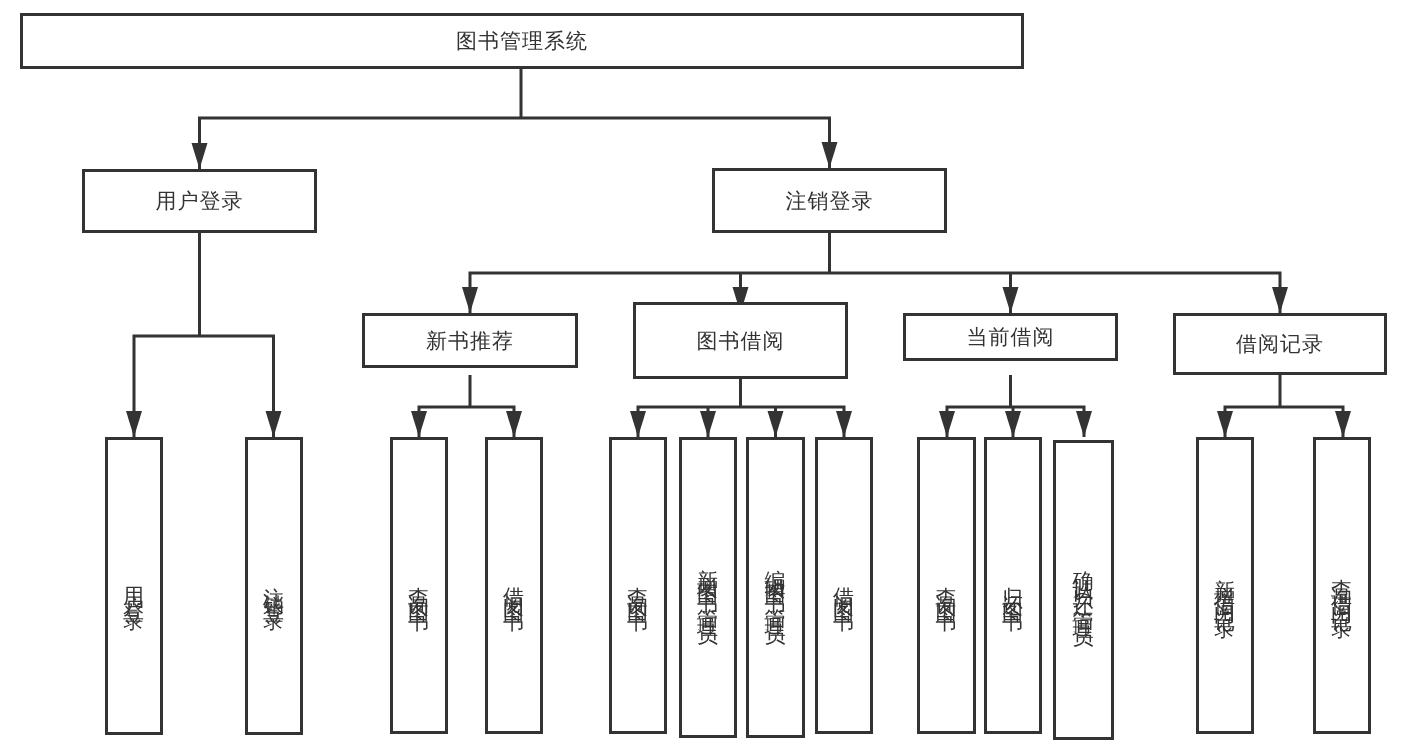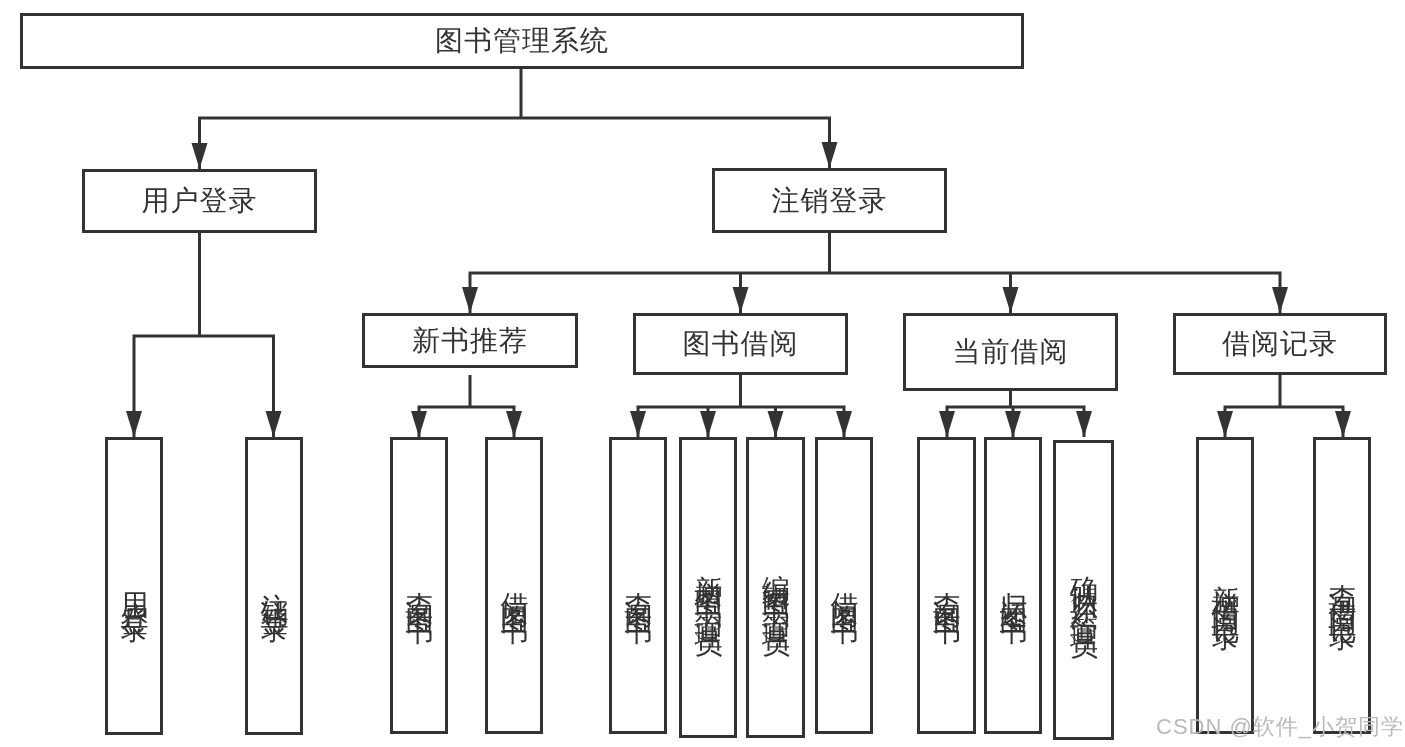--- a/index.html
+++ b/index.html
@@ -13,21 +13,21 @@
     position:relative;width:1405px;height:747px;background:var(--bg);
     font-family:"Liberation Sans",sans-serif;color:var(--text);overflow:hidden;
   }
   #wires{position:absolute;left:0;top:0;width:1405px;height:747px;}
   #wires path{stroke:var(--line);stroke-width:3;fill:none;}
   #wires polygon{fill:var(--line);stroke:none;}
   .box{
     position:absolute;box-sizing:border-box;border:3px solid var(--line);
     background:var(--bg);display:flex;align-items:center;justify-content:center;
   }
-  .box .lbl{font-size:28px;color:var(--text);letter-spacing:1px;white-space:nowrap;}
+  .box .lbl{font-size:21px;color:var(--text);letter-spacing:1px;white-space:nowrap;}
   .box.v .lbl{
     writing-mode:vertical-rl;text-orientation:mixed;
     letter-spacing:8px;white-space:normal;line-height:1;
   }
   #watermark{
     position:absolute;left:1156px;top:712px;font-size:22px;color:var(--wm);
     letter-spacing:1px;white-space:nowrap;
   }
 </style>
 </head>
@@ -87,24 +87,24 @@
   <div class="box" style="left:82px;top:169px;width:235px;height:64px">
     <span class="lbl">用户登录</span>
   </div>
   <div class="box" style="left:712px;top:168px;width:235px;height:65px">
     <span class="lbl">注销登录</span>
   </div>
 
   <div class="box" style="left:362px;top:313px;width:216px;height:55px">
     <span class="lbl">新书推荐</span>
   </div>
-  <div class="box" style="left:633px;top:313px;width:215px;height:62px">
+  <div class="box" style="left:633px;top:302px;width:215px;height:77px">
     <span class="lbl">图书借阅</span>
   </div>
-  <div class="box" style="left:903px;top:313px;width:215px;height:78px">
+  <div class="box" style="left:903px;top:313px;width:215px;height:48px">
     <span class="lbl">当前借阅</span>
   </div>
   <div class="box" style="left:1173px;top:313px;width:214px;height:62px">
     <span class="lbl">借阅记录</span>
   </div>
 
   <div class="box v" style="left:105px;top:437px;width:58px;height:298px">
     <span class="lbl">用户登录</span>
   </div>
   <div class="box v" style="left:245px;top:437px;width:58px;height:298px">
@@ -141,15 +141,14 @@
     <span class="lbl">确认归还（管理员）</span>
   </div>
 
   <div class="box v" style="left:1196px;top:437px;width:58px;height:297px">
     <span class="lbl">新增借阅记录</span>
   </div>
   <div class="box v" style="left:1313px;top:437px;width:58px;height:297px">
     <span class="lbl">查询借阅记录</span>
   </div>
 
-  <div id="watermark">CSDN @软件_小贺同学</div>
 
 </div>
 
 </body></html>

